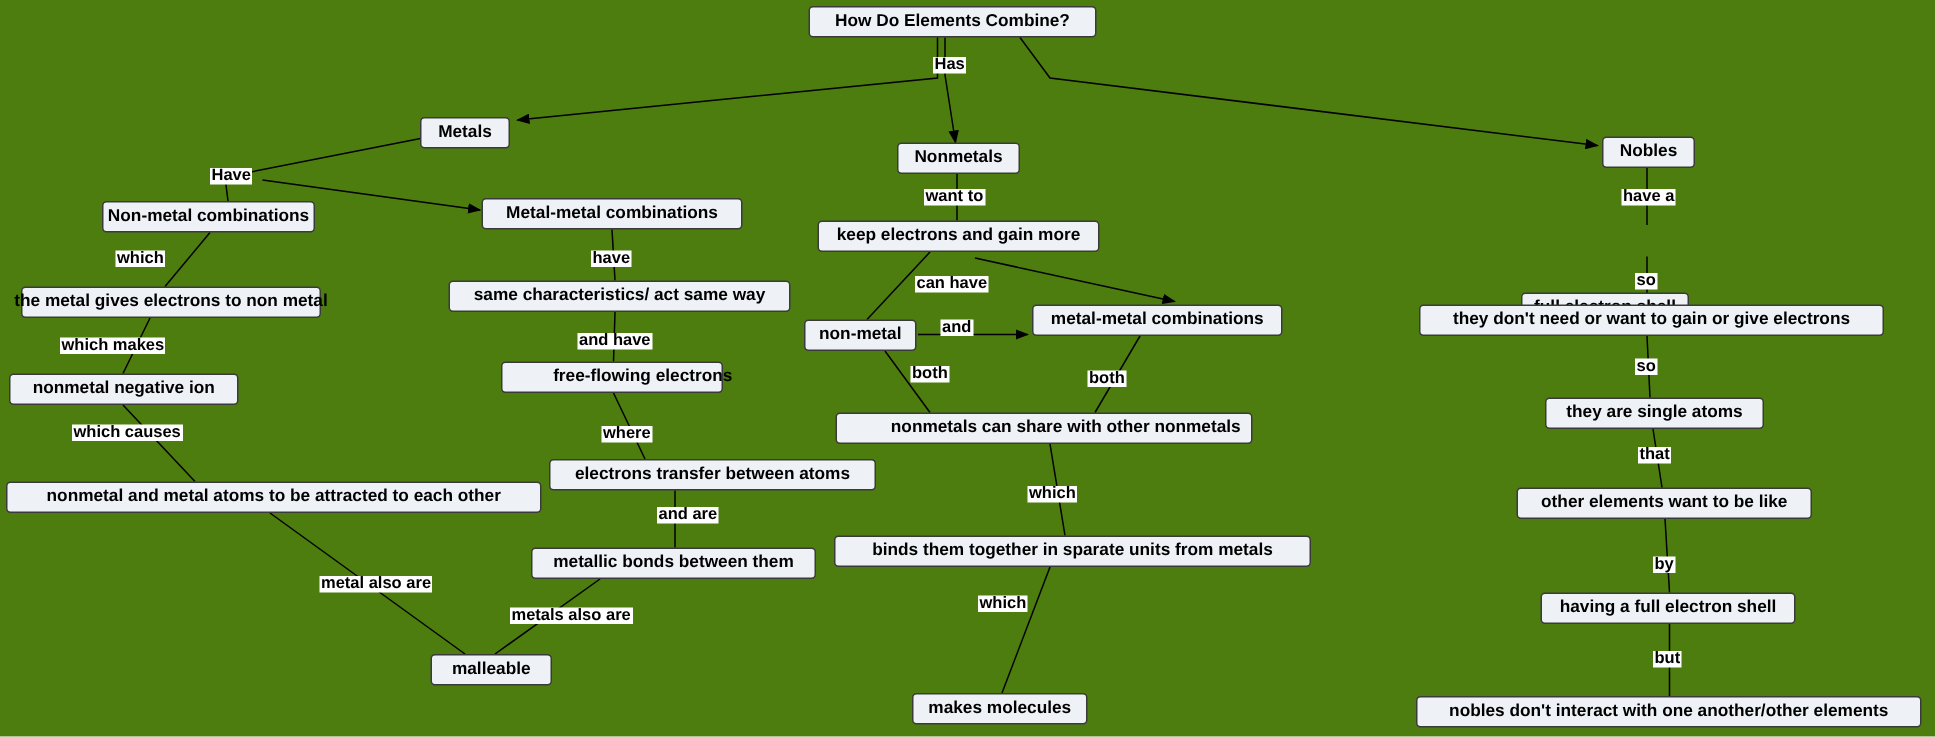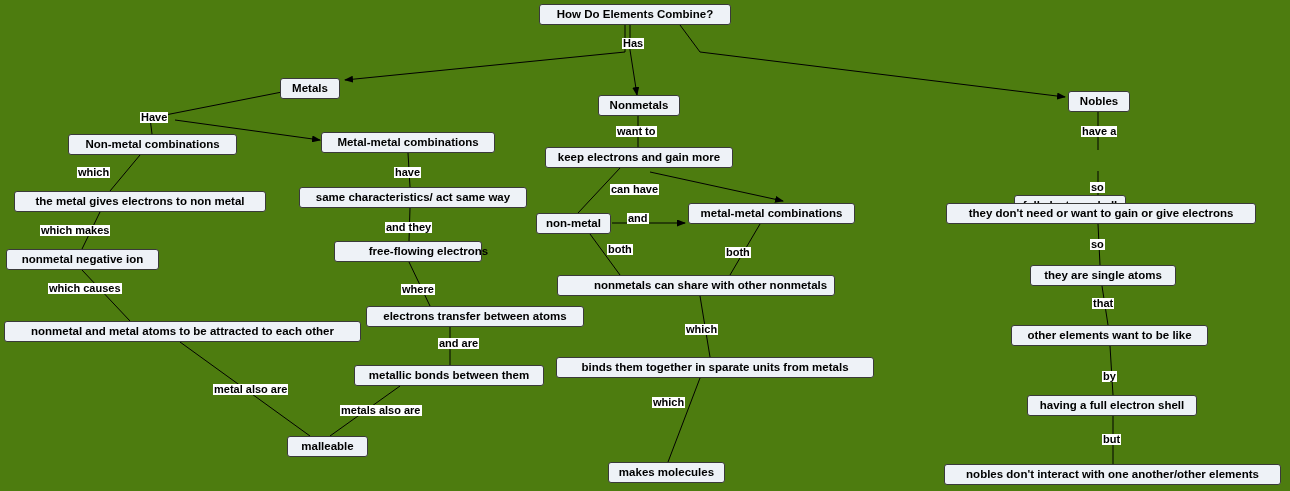--- a/index.html
+++ b/index.html
@@ -89,25 +89,25 @@
         <path d="M 700 378 L 668 462" fill="none" stroke="#000000" stroke-width="1"></path>
         <path d="M 400 386 L 330 436" fill="none" stroke="#000000" stroke-width="1"></path>
         <path d="M 1113 416 L 1113 464" fill="none" stroke="#000000" stroke-width="1"></path>
       </g>
   </svg>
   <div id="nodes">
       <div class="node" style="left: 539px; top: 4px; width: 192px;">How Do Elements Combine?</div>
       <div class="node" style="left: 280px; top: 78px; width: 60px;">Metals</div>
       <div class="node" style="left: 598px; top: 95px; width: 82px;">Nonmetals</div>
       <div class="node" style="left: 1068px; top: 91px; width: 62px;">Nobles</div>
-      <div class="node" style="left: 68px; top: 134px; width: 169px;">Non-metal combinations</div>
+      <div class="node" style="left: 68px; top: 134px; width: 142px;">Non-metal combinations</div>
       <div class="node" style="left: 321px; top: 132px; width: 174px;">Metal-metal combinations</div>
       <div class="node" style="left: 545px; top: 147px; width: 188px;">keep electrons and gain more</div>
       <div class="node" style="left: 1014px; top: 150px; width: 112px; margin-top: 45px;">full electron shell</div>
-      <div class="node" style="left: 14px; top: 191px; width: 252px;">the metal gives electrons to non metal</div>
+      <div class="node" style="left: 14px; top: 191px; width: 200px;">the metal gives electrons to non metal</div>
       <div class="node" style="left: 299px; top: 187px; width: 228px;">same characteristics/ act same way</div>
       <div class="node" style="left: 536px; top: 213px; width: 75px;">non-metal</div>
       <div class="node" style="left: 688px; top: 203px; width: 167px;">metal-metal combinations</div>
       <div class="node" style="left: 946px; top: 203px; width: 310px;">they don't need or want to gain or give electrons</div>
       <div class="node" style="left: 6px; top: 249px; width: 153px;">nonmetal negative ion</div>
       <div class="node" style="left: 334px; top: 241px; width: 148px; padding-left: 48px;">free-flowing electrons</div>
       <div class="node" style="left: 1030px; top: 265px; width: 146px;">they are single atoms</div>
       <div class="node" style="left: 557px; top: 275px; width: 278px; padding-left: 36px;">nonmetals can share with other nonmetals</div>
       <div class="node" style="left: 4px; top: 321px; width: 357px;">nonmetal and metal atoms to be attracted to each other</div>
       <div class="node" style="left: 366px; top: 306px; width: 218px;">electrons transfer between atoms</div>
@@ -122,21 +122,21 @@
   <div id="labels">
       <div class="edge-label" style="left: 622px; top: 38px;">Has</div>
       <div class="edge-label" style="left: 140px; top: 112px;">Have</div>
       <div class="edge-label" style="left: 616px; top: 126px;">want to</div>
       <div class="edge-label" style="left: 1081px; top: 126px;">have a</div>
       <div class="edge-label" style="left: 77px; top: 167px;">which</div>
       <div class="edge-label" style="left: 394px; top: 167px;">have</div>
       <div class="edge-label" style="left: 610px; top: 184px;">can have</div>
       <div class="edge-label" style="left: 1090px; top: 182px;">so</div>
       <div class="edge-label" style="left: 40px; top: 225px;">which makes</div>
-      <div class="edge-label" style="left: 385px; top: 222px;">and they</div>
+      <div class="edge-label" style="left: 385px; top: 222px;">and have</div>
       <div class="edge-label" style="left: 627px; top: 213px;">and</div>
       <div class="edge-label" style="left: 607px; top: 244px;">both</div>
       <div class="edge-label" style="left: 725px; top: 247px;">both</div>
       <div class="edge-label" style="left: 1090px; top: 239px;">so</div>
       <div class="edge-label" style="left: 48px; top: 283px;">which causes</div>
       <div class="edge-label" style="left: 401px; top: 284px;">where</div>
       <div class="edge-label" style="left: 1092px; top: 298px;">that</div>
       <div class="edge-label" style="left: 685px; top: 324px;">which</div>
       <div class="edge-label" style="left: 438px; top: 338px;">and are</div>
       <div class="edge-label" style="left: 1102px; top: 371px;">by</div>

